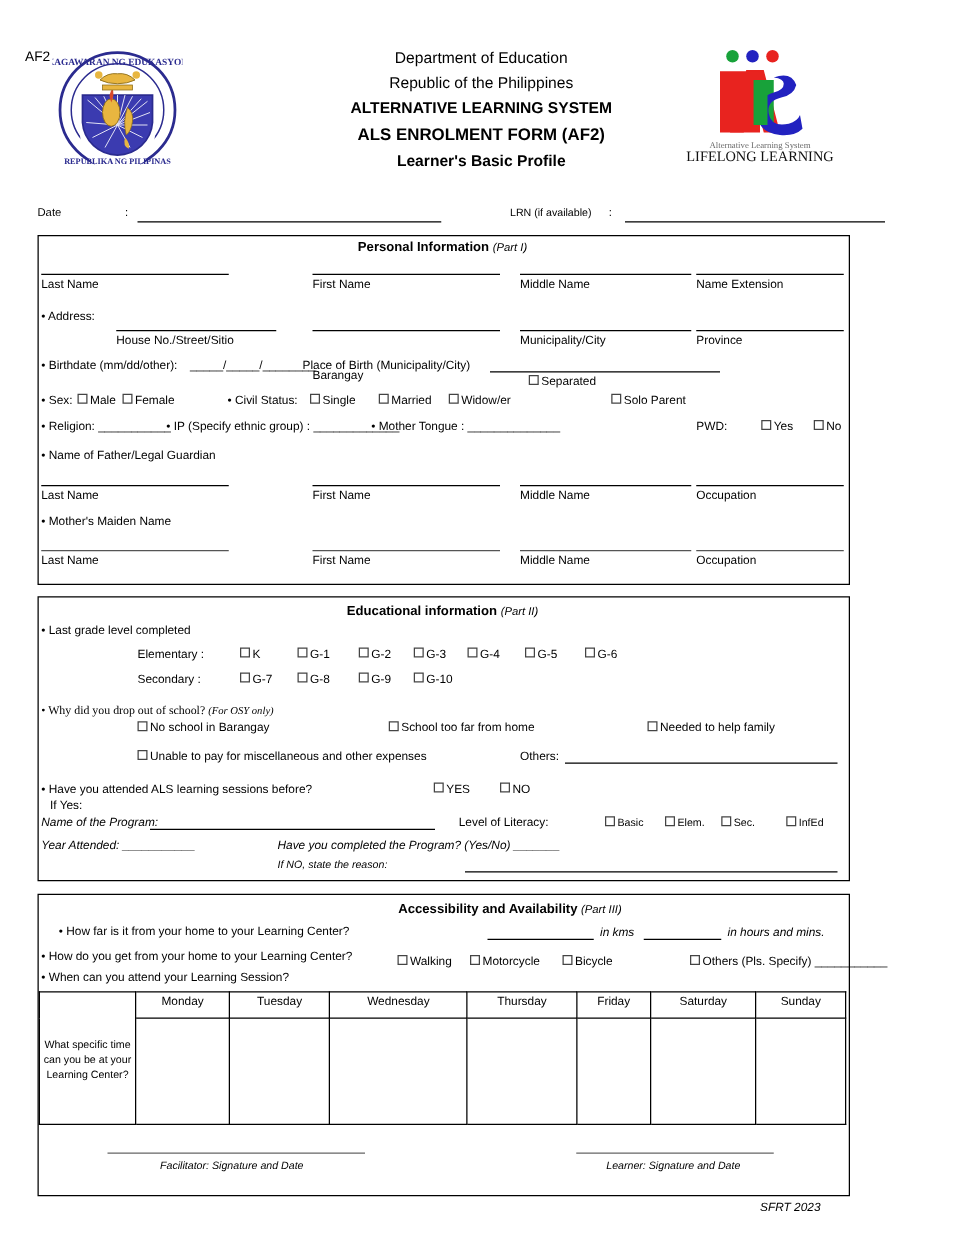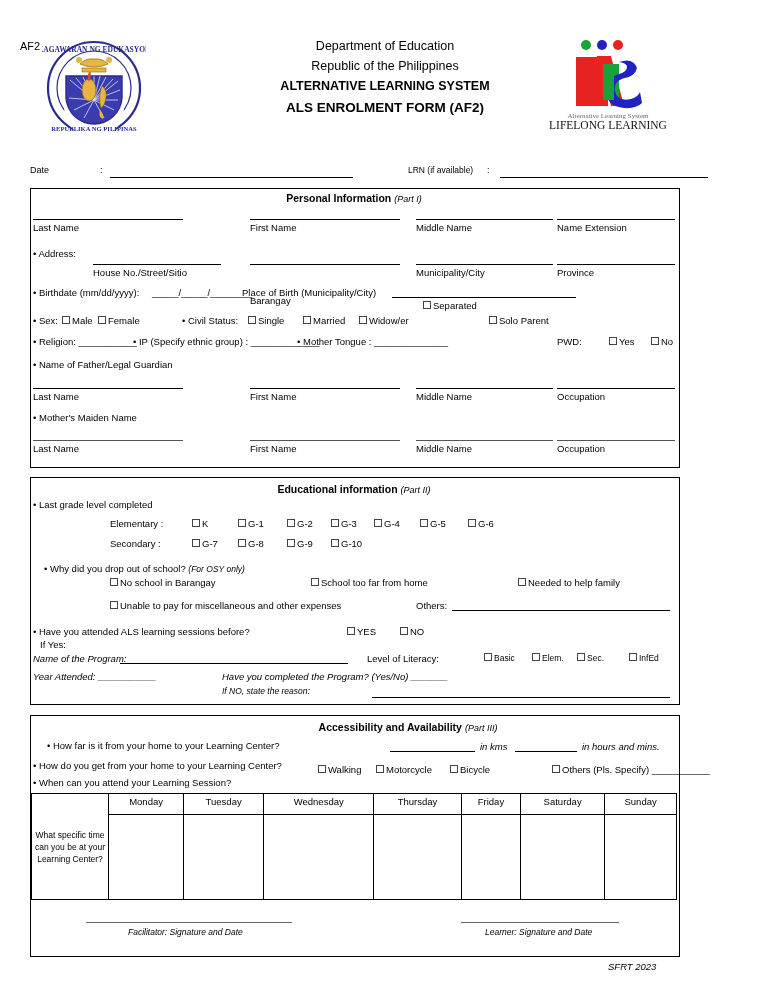--- a/index.html
+++ b/index.html
@@ -169,20 +169,21 @@
       <text x="52" y="14" font-family="'Liberation Serif',serif" font-size="7.5" font-weight="bold" fill="#2b2b8f" text-anchor="middle">KAGAWARAN NG EDUKASYON</text>
       <text x="52" y="93" font-family="'Liberation Serif',serif" font-size="6.6" font-weight="bold" fill="#2b2b8f" text-anchor="middle">REPUBLIKA NG PILIPINAS</text>
     </svg>
   </div>
 
   <div class="abs title-block">
     <div class="title-line">Department of Education</div>
     <div class="title-line">Republic of the Philippines</div>
     <div class="title-line bold">ALTERNATIVE LEARNING SYSTEM</div>
     <div class="title-line big">ALS ENROLMENT FORM (AF2)</div>
+    <div class="title-line bold">Learner's Basic Profile</div>
   </div>
 
   <div class="abs" id="als-logo">
     <svg width="120" height="100" viewBox="0 0 120 100">
       <circle cx="38" cy="11" r="5" fill="#18a23a"></circle>
       <circle cx="54" cy="11" r="5" fill="#2222c0"></circle>
       <circle cx="70" cy="11" r="5" fill="#e8231f"></circle>
       <path d="M36 72 L49 22 L63 22 L76 72 L63 72 L59 57 L51 57 L47 72 Z" fill="#e8231f"></path>
       <rect x="28" y="23" width="32" height="49" fill="#e8231f"></rect>
       <rect x="55" y="30" width="16" height="36" fill="#18a23a"></rect>
@@ -219,21 +220,21 @@
   <div class="abs t" style="left:33px; top:248px;">• Address:</div>
   <div class="abs rule" style="left:93px;  top:264px; width:128px;"></div>
   <div class="abs rule" style="left:250px; top:264px; width:150px;"></div>
   <div class="abs rule" style="left:416px; top:264px; width:137px;"></div>
   <div class="abs rule" style="left:557px; top:264px; width:118px;"></div>
   <div class="abs t" style="left:93px;  top:267px;">House No./Street/Sitio</div>
   <div class="abs t" style="left:250px; top:267px;margin-top:28px;">Barangay</div>
   <div class="abs t" style="left:416px; top:267px;">Municipality/City</div>
   <div class="abs t" style="left:557px; top:267px;">Province</div>
 
-  <div class="abs t" style="left:33px; top:287px;">• Birthdate (mm/dd/yyyy):</div>
+  <div class="abs t" style="left:33px; top:287px;">• Birthdate (mm/dd/other):</div>
   <div class="abs t dotline" style="left:152px; top:287px;">_____/_____/________</div>
   <div class="abs t" style="left:242px; top:287px;">Place of Birth (Municipality/City)</div>
   <div class="abs rule" style="left:392px; top:297px; width:184px;"></div>
 
   <div class="abs t" style="left:33px; top:315px;">• Sex:</div>
   <div class="abs t" style="left:62px;  top:315px;"><span class="cb"></span><span>Male</span></div>
   <div class="abs t" style="left:98px;  top:315px;"><span class="cb"></span><span>Female</span></div>
   <div class="abs t" style="left:182px; top:315px;">• Civil Status:</div>
   <div class="abs t" style="left:248px; top:315px;"><span class="cb"></span><span>Single</span></div>
   <div class="abs t" style="left:303px; top:315px;"><span class="cb"></span><span>Married</span></div>
@@ -285,21 +286,21 @@
   <div class="abs t" style="left:374px; top:518px;"><span class="cb"></span><span>G-4</span></div>
   <div class="abs t" style="left:420px; top:518px;"><span class="cb"></span><span>G-5</span></div>
   <div class="abs t" style="left:468px; top:518px;"><span class="cb"></span><span>G-6</span></div>
 
   <div class="abs t" style="left:110px; top:538px;">Secondary :</div>
   <div class="abs t" style="left:192px; top:538px;"><span class="cb"></span><span>G-7</span></div>
   <div class="abs t" style="left:238px; top:538px;"><span class="cb"></span><span>G-8</span></div>
   <div class="abs t" style="left:287px; top:538px;"><span class="cb"></span><span>G-9</span></div>
   <div class="abs t" style="left:331px; top:538px;"><span class="cb"></span><span>G-10</span></div>
 
-  <div class="abs t" style="left:44px; top:563px;">
+  <div class="abs t" style="left:33px; top:563px;font-family:Liberation Serif, serif;">
     <span>• Why did you drop out of school?</span>
     <span class="it t8">(For OSY only)</span>
   </div>
   <div class="abs t" style="left:110px; top:577px;"><span class="cb"></span><span>No school in Barangay</span></div>
   <div class="abs t" style="left:311px; top:577px;"><span class="cb"></span><span>School too far from home</span></div>
   <div class="abs t" style="left:518px; top:577px;"><span class="cb"></span><span>Needed to help family</span></div>
   <div class="abs t" style="left:110px; top:600px;"><span class="cb"></span><span>Unable to pay for miscellaneous and other expenses</span></div>
   <div class="abs t" style="left:416px; top:600px;">Others:</div>
   <div class="abs rule" style="left:452px; top:610px; width:218px;"></div>
 

